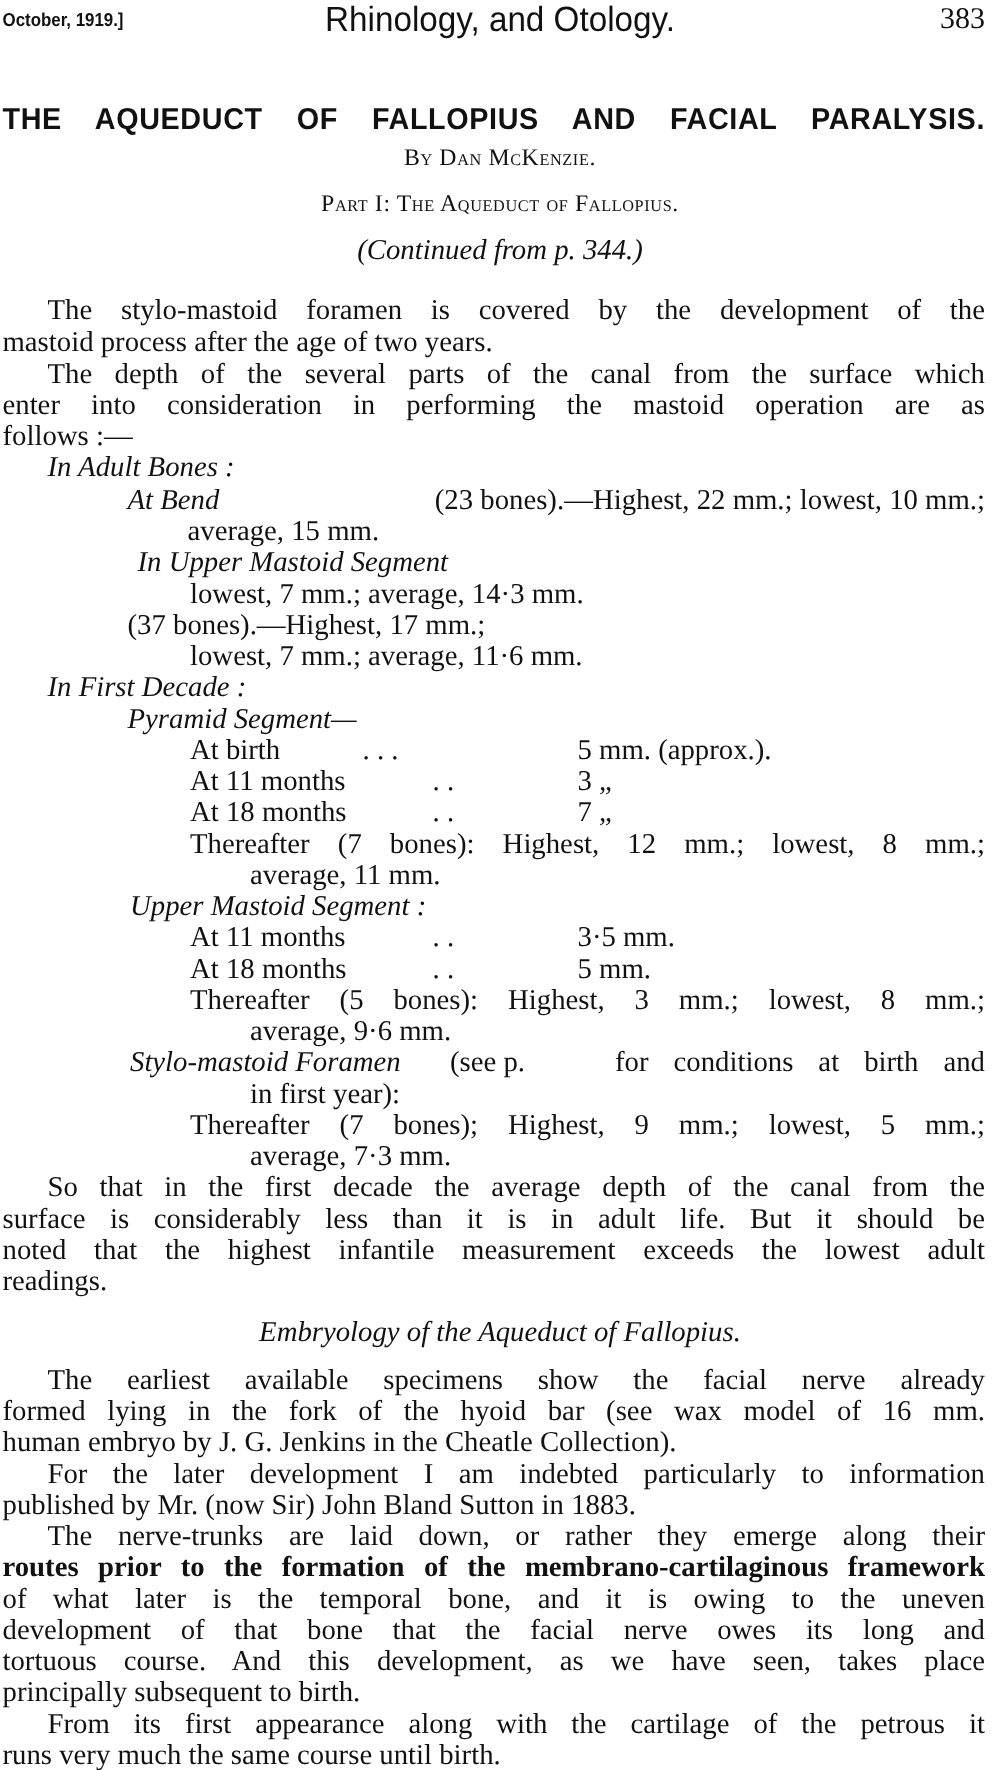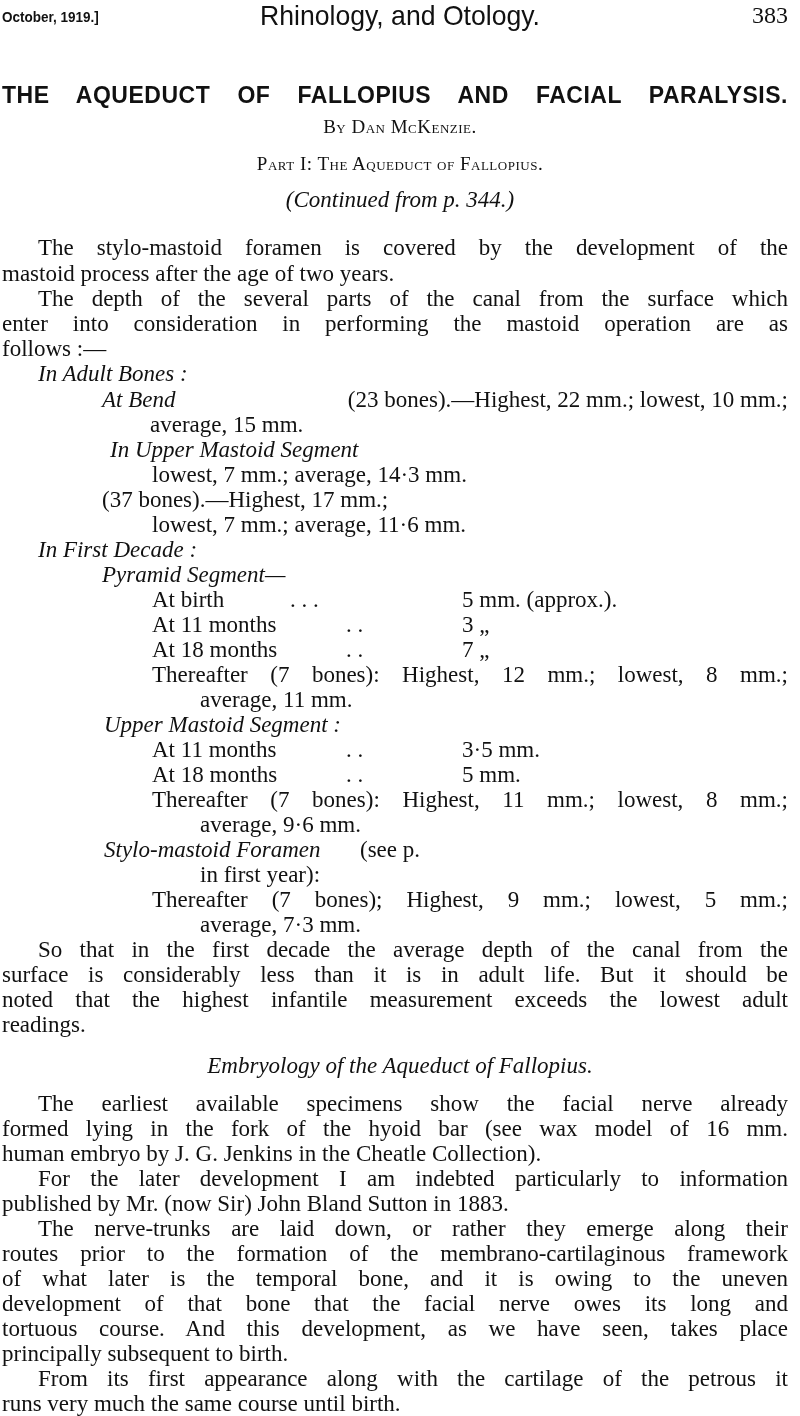--- a/index.html
+++ b/index.html
@@ -93,26 +93,27 @@
   <div class="line" style="top:737px; left:0; width:800px; height:26px;">
     <span class="tab-label" style="left:152px;">At 11 months</span>
     <span class="dots" style="left:346px;">.     .</span>
     <span class="val" style="left:462px;">3·5 mm.</span>
   </div>
   <div class="line" style="top:762px; left:0; width:800px; height:26px;">
     <span class="tab-label" style="left:152px;">At 18 months</span>
     <span class="dots" style="left:346px;">.     .</span>
     <span class="val" style="left:462px;">5 mm.</span>
   </div>
-  <div class="line just" style="top:787px; left:152px; width:636px;">Thereafter (7 bones): Highest, 11 mm.; lowest, 8 mm.;</div>
+  <div class="line just" style="top:787px; left:152px; width:636px;">Thereafter (5 bones): Highest, 3 mm.; lowest, 8 mm.;</div>
   <div class="line" style="top:812px; left:200px;">average, 9·6 mm.</div>
 
   <div class="line" style="top:837px; left:0; width:692px; height:26px;">
     <span class="tab-label it" style="left:104px;">Stylo-mastoid Foramen</span>
     <span class="tab-label" style="left:360px;">(see p.</span>
+    <span class="tab-label" style="left:492px; width:296px; text-align:justify; text-align-last:justify;">for conditions at birth and</span>
   </div>
   <div class="line" style="top:862px; left:200px;">in first year):</div>
   <div class="line just" style="top:887px; left:152px; width:636px;">Thereafter (7 bones); Highest, 9 mm.; lowest, 5 mm.;</div>
   <div class="line" style="top:912px; left:200px;">average, 7·3 mm.</div>
 </div>
 
 <div>
   <div class="line just" style="top:937px; left:38px; width:750px;">So that in the first decade the average depth of the canal from the</div>
   <div class="line just" style="top:962px; left:2px; width:786px;">surface is considerably less than it is in adult life. But it should be</div>
   <div class="line just" style="top:987px; left:2px; width:786px;">noted that the highest infantile measurement exceeds the lowest adult</div>
@@ -127,21 +128,21 @@
   <div class="line" style="top:1141px; left:2px;">human embryo by J. G. Jenkins in the Cheatle Collection).</div>
 </div>
 
 <div>
   <div class="line just" style="top:1166px; left:38px; width:750px;">For the later development I am indebted particularly to information</div>
   <div class="line" style="top:1191px; left:2px;">published by Mr. (now Sir) John Bland Sutton in 1883.</div>
 </div>
 
 <div>
   <div class="line just" style="top:1216px; left:38px; width:750px;">The nerve-trunks are laid down, or rather they emerge along their</div>
-  <div class="line just" style="top:1241px; left:2px; width:786px;">routes prior to the formation of the membrano-cartilaginous framework</div>
+  <div class="line just" style="top:1241px; left:2px; width:786px;font-weight:bold;">routes prior to the formation of the membrano-cartilaginous framework</div>
   <div class="line just" style="top:1266px; left:2px; width:786px;">of what later is the temporal bone, and it is owing to the uneven</div>
   <div class="line just" style="top:1291px; left:2px; width:786px;">development of that bone that the facial nerve owes its long and</div>
   <div class="line just" style="top:1316px; left:2px; width:786px;">tortuous course. And this development, as we have seen, takes place</div>
   <div class="line" style="top:1341px; left:2px;">principally subsequent to birth.</div>
 </div>
 
 <div>
   <div class="line just" style="top:1366px; left:38px; width:750px;">From its first appearance along with the cartilage of the petrous it</div>
   <div class="line" style="top:1391px; left:2px;">runs very much the same course until birth.</div>
 </div>

